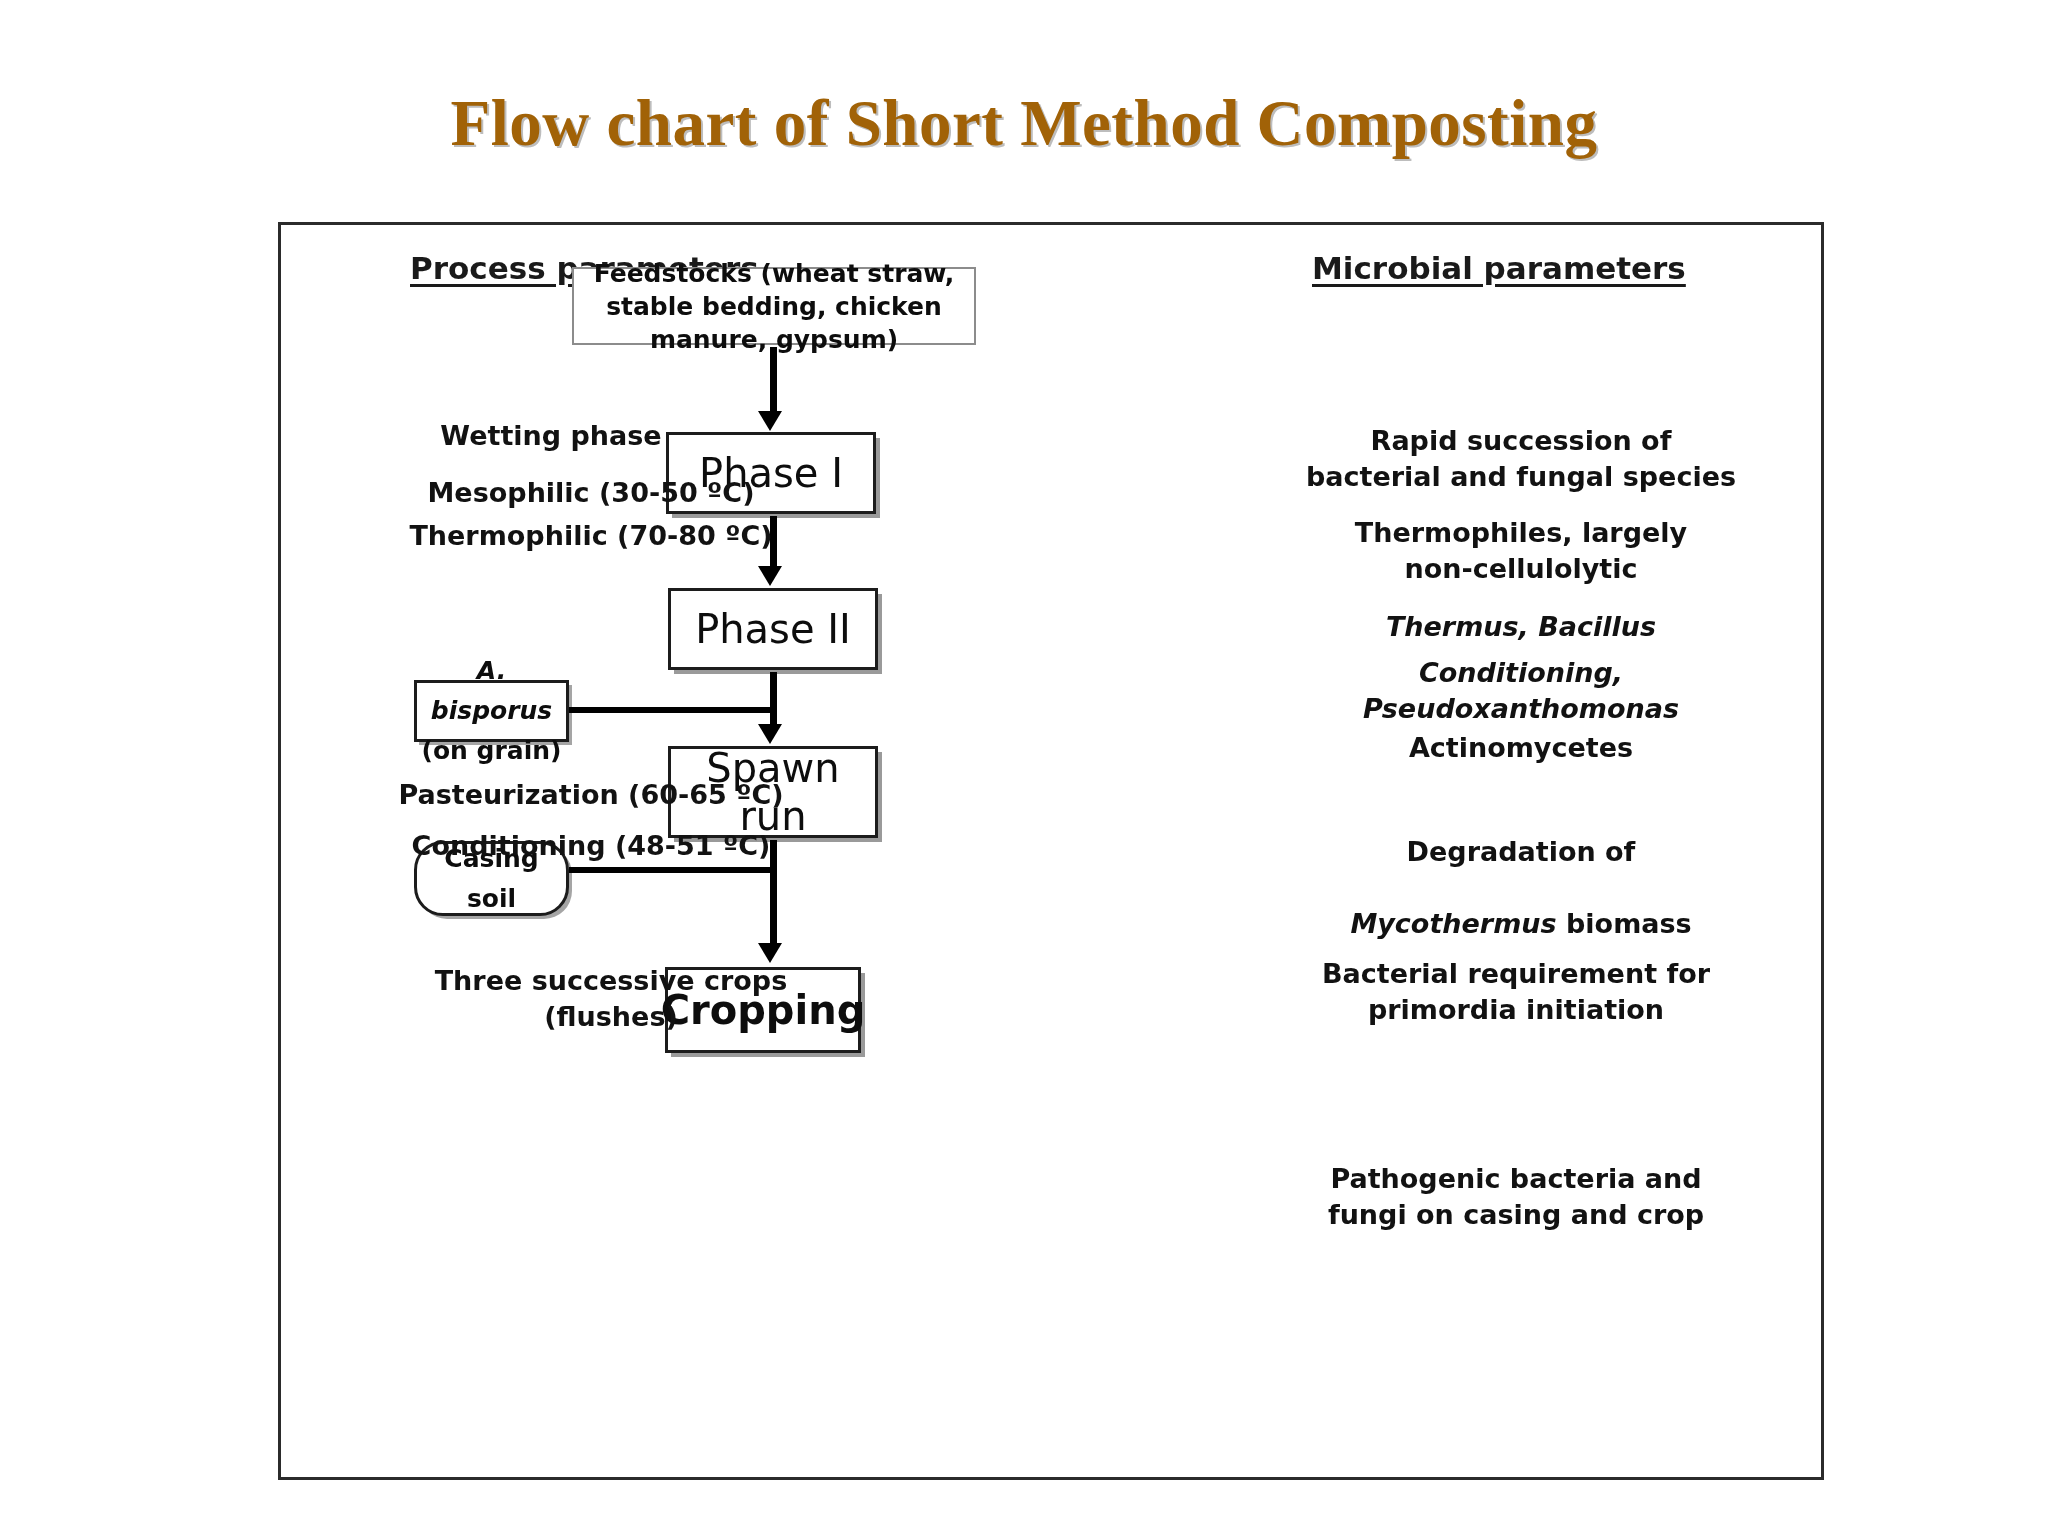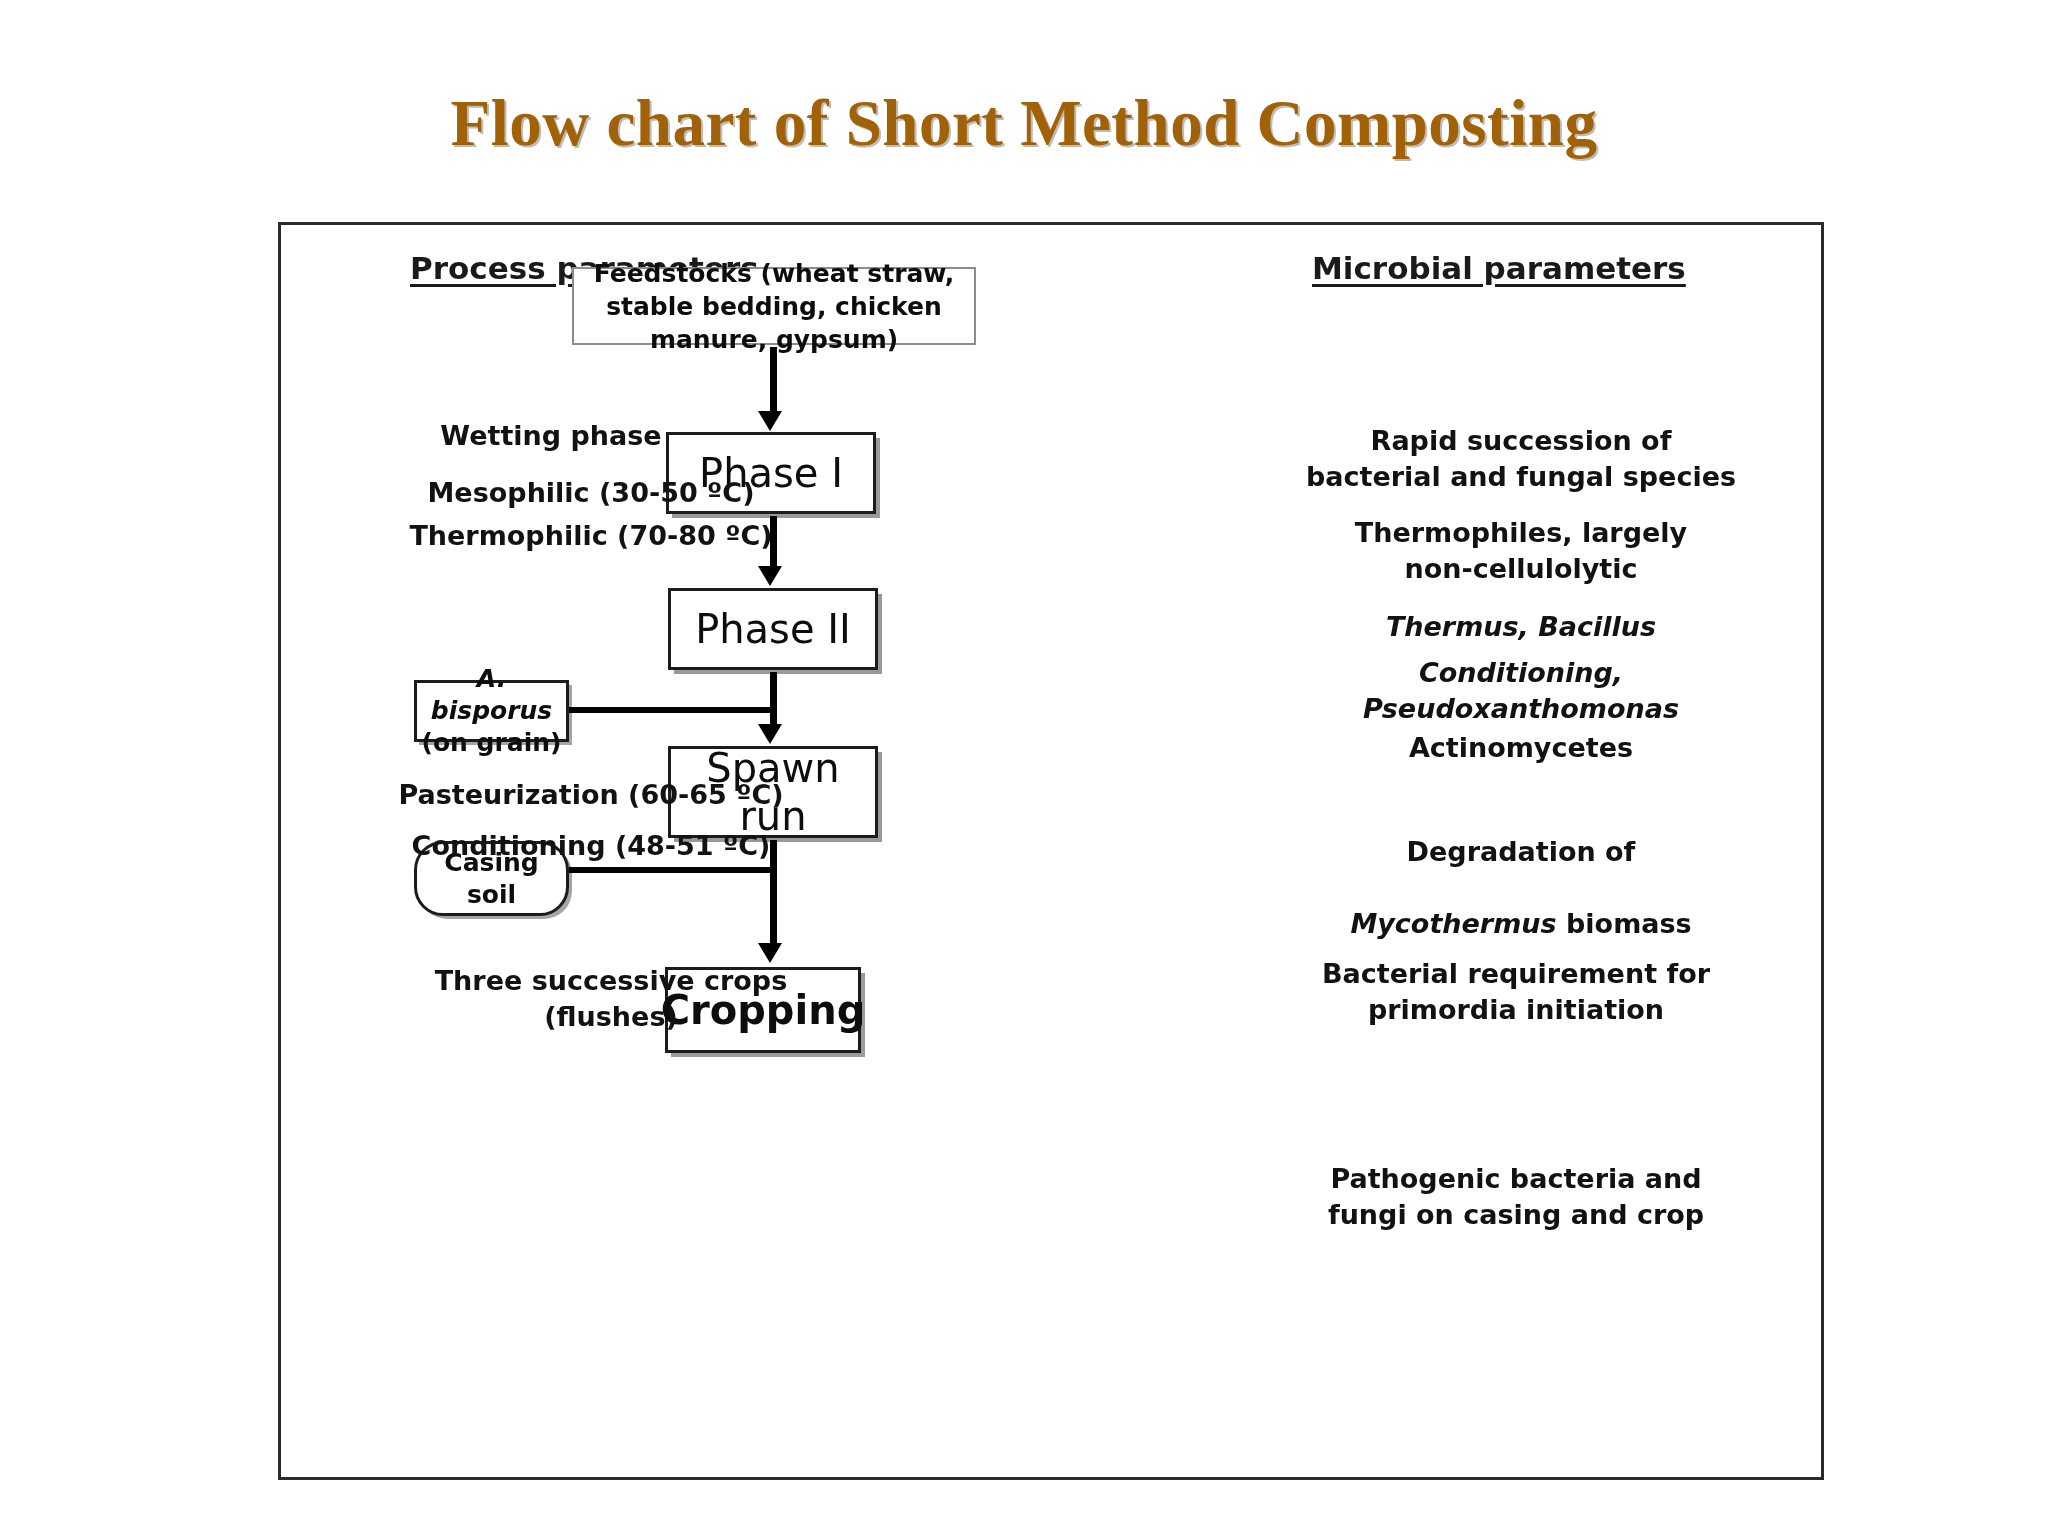--- a/index.html
+++ b/index.html
@@ -118,21 +118,21 @@
     font-weight: normal;
     font-size: 40px;
     line-height: 48px;
   }
   
   .box-input {
     border: 3px solid #1c1c1c;
     box-shadow: 4px 4px 0 -1px #a5a5a5;
     font-weight: bold;
     font-size: 25px;
-    line-height: 32px;
+    line-height: 40px;
   }
 
   #box-feedstocks { left: 291px; top: 42px;  width: 404px; height: 78px; }
   #box-phase1     { left: 385px; top: 207px; width: 210px; height: 82px; }
   #box-phase2     { left: 387px; top: 363px; width: 210px; height: 82px; }
   #box-spawnrun   { left: 387px; top: 521px; width: 210px; height: 92px; }
   #box-cropping   { left: 384px; top: 742px; width: 196px; height: 86px; font-weight: bold; }
   #box-bisporus   { left: 133px; top: 455px; width: 155px; height: 62px; }
   #box-casing     { left: 133px; top: 616px; width: 155px; height: 75px; border-radius: 29px; }
 

